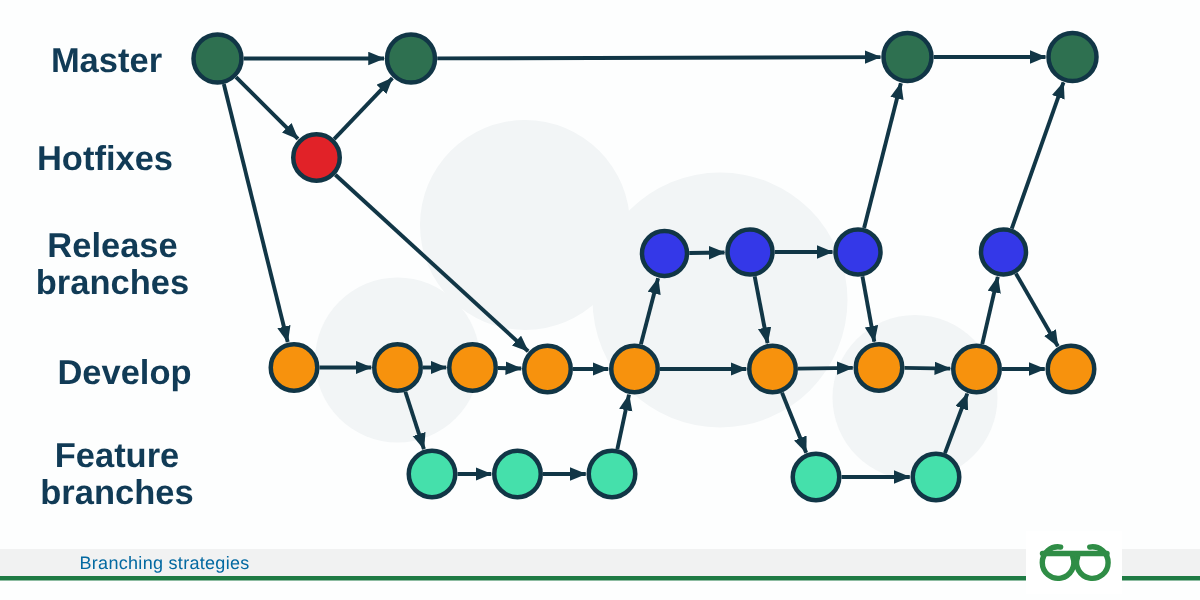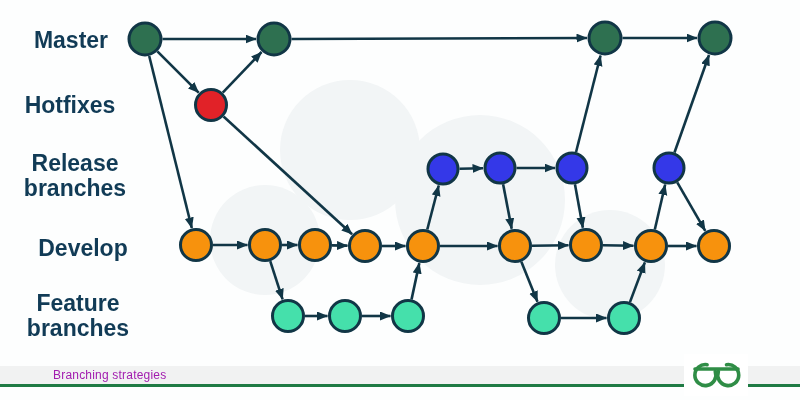--- a/index.html
+++ b/index.html
@@ -8,21 +8,21 @@
     background:#FDFEFE;
     font-family:"Liberation Sans","DejaVu Sans",sans-serif;
   }
   .page{position:absolute;inset:0;}
   #graph{position:absolute;left:0;top:0;display:block;}
   .footer-strip{
     position:absolute;left:0;top:366px;width:800px;height:18px;
     background:#F1F2F2;display:flex;align-items:center;
   }
   .footer-caption{
-    margin-left:53px;font-size:12px;color:#a21caf;letter-spacing:.2px;
+    margin-left:53px;font-size:12px;color:#0369a1;letter-spacing:.2px;
   }
   .footer-rule{
     position:absolute;left:0;top:384px;width:800px;height:3px;background:#1F7B44;
   }
   .logo-box{
     position:absolute;left:684px;top:354px;width:64px;height:42px;
     background:#FFFFFF;display:flex;align-items:flex-start;justify-content:center;
   }
   .logo-box svg{margin-top:4px;}
 </style>

